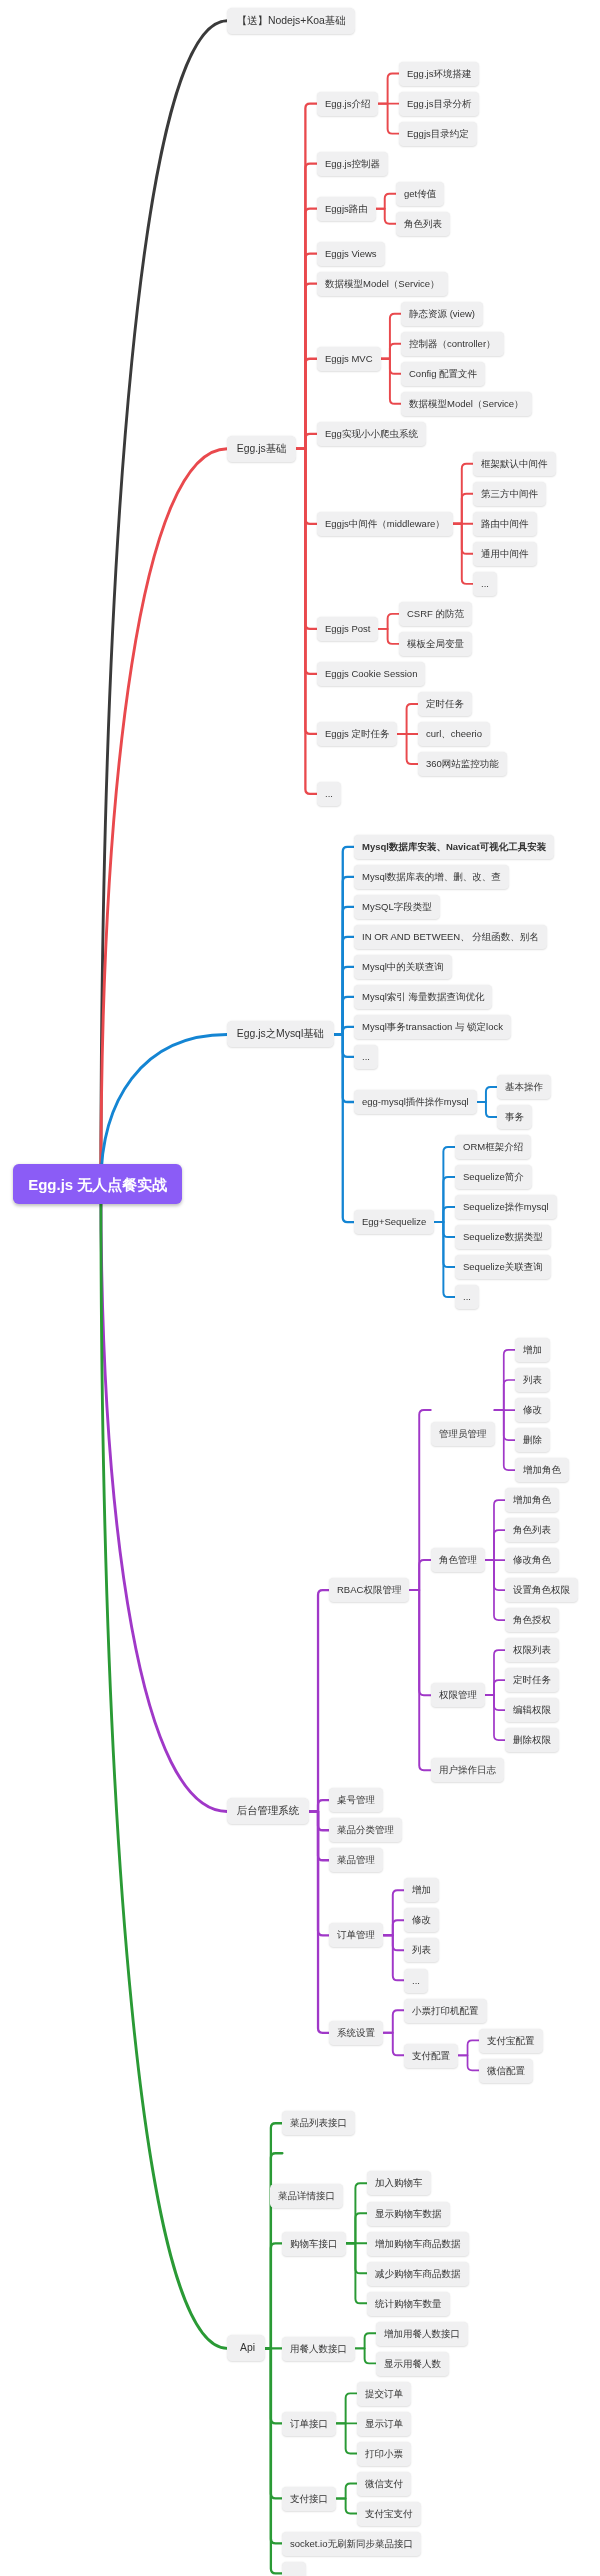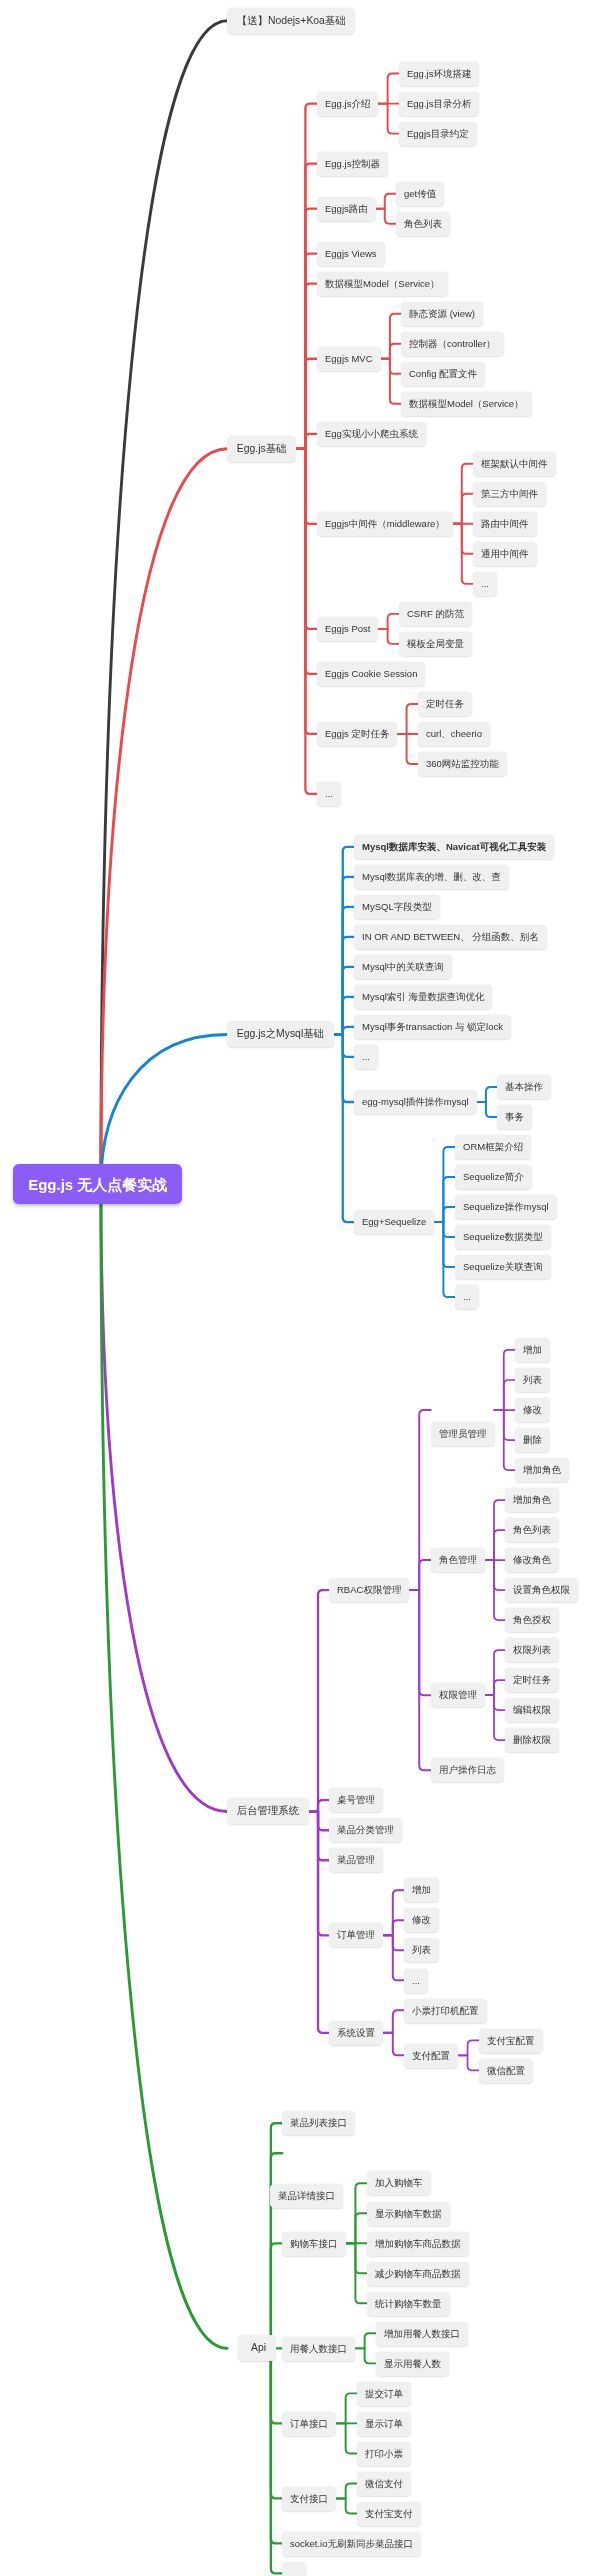--- a/index.html
+++ b/index.html
@@ -222,21 +222,21 @@
     <div class="node" style="left: 329px; top: 1923px;">订单管理</div>
     <div class="node" style="left: 404px; top: 1878px;">增加</div>
     <div class="node" style="left: 404px; top: 1908px;">修改</div>
     <div class="node" style="left: 404px; top: 1938px;">列表</div>
     <div class="node" style="left: 404px; top: 1969px;">...</div>
     <div class="node" style="left: 329px; top: 2021px;">系统设置</div>
     <div class="node" style="left: 404px; top: 1999px;">小票打印机配置</div>
     <div class="node" style="left: 404px; top: 2044px;">支付配置</div>
     <div class="node" style="left: 479px; top: 2029px;">支付宝配置</div>
     <div class="node" style="left: 479px; top: 2059px;">微信配置</div>
-    <div class="node depth1" style="left: 238px; top: 2335px; padding-left: 13px;">Api</div>
+    <div class="node depth1" style="left: 227px; top: 2335px; padding-left: 13px;">Api</div>
     <div class="node" style="left: 282px; top: 2111px;">菜品列表接口</div>
     <div class="node" style="left: 270px; top: 2141px; margin-top: 43px;">菜品详情接口</div>
     <div class="node" style="left: 282px; top: 2232px;">购物车接口</div>
     <div class="node" style="left: 367px; top: 2171px;">加入购物车</div>
     <div class="node" style="left: 367px; top: 2202px;">显示购物车数据</div>
     <div class="node" style="left: 367px; top: 2232px;">增加购物车商品数据</div>
     <div class="node" style="left: 367px; top: 2262px;">减少购物车商品数据</div>
     <div class="node" style="left: 367px; top: 2292px;">统计购物车数量</div>
     <div class="node" style="left: 282px; top: 2337px;">用餐人数接口</div>
     <div class="node" style="left: 376px; top: 2322px;">增加用餐人数接口</div>

